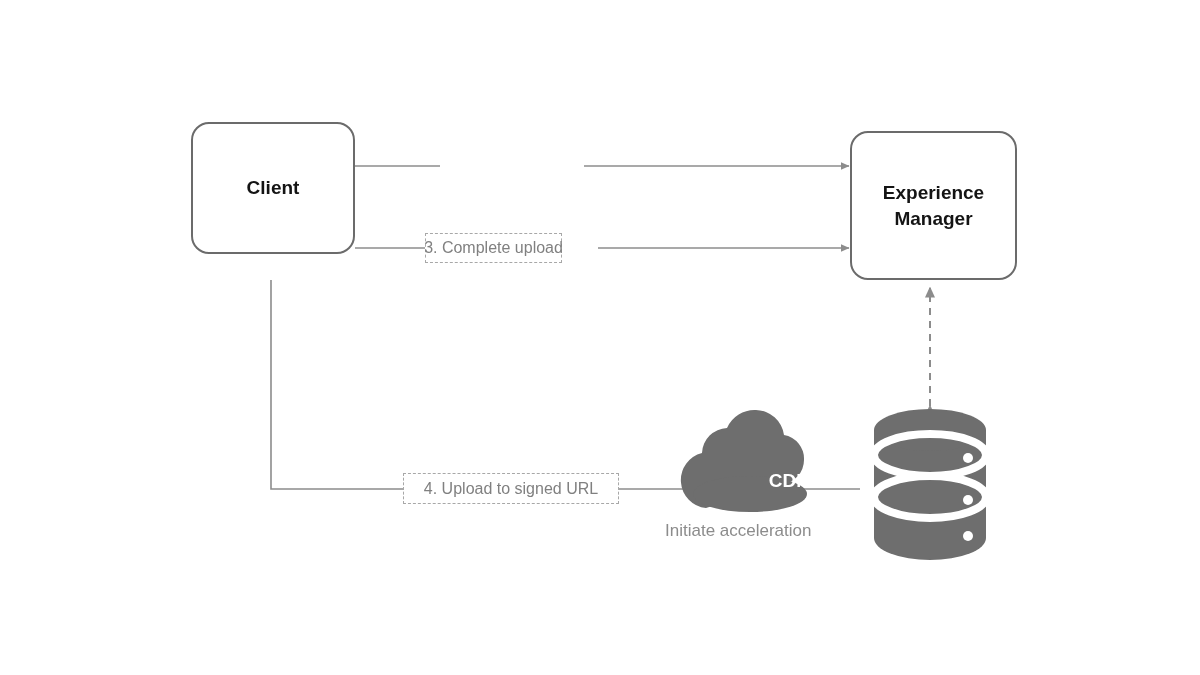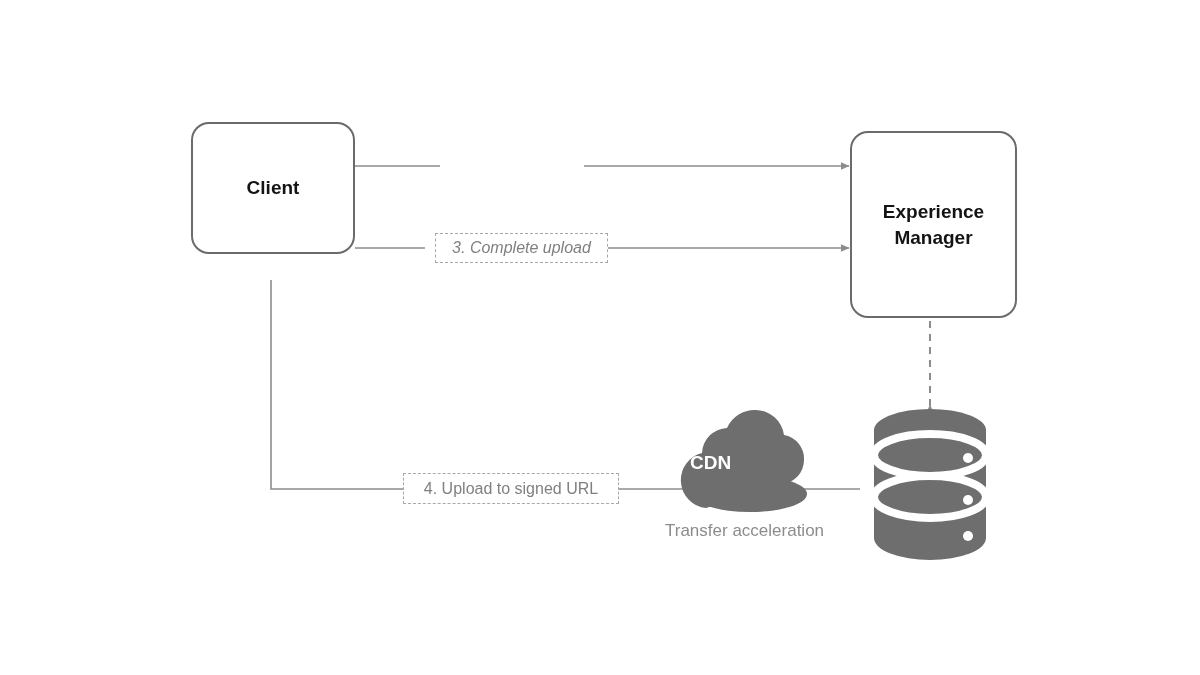--- a/index.html
+++ b/index.html
@@ -42,21 +42,21 @@
   #client-box {
     left: 191px;
     top: 122px;
     width: 164px;
     height: 132px;
   }
   #em-box {
     left: 850px;
     top: 131px;
     width: 167px;
-    height: 187px;
+    height: 149px;
   }
   .edge-label {
     position: absolute;
     box-sizing: border-box;
     border: 1px dashed #a8a8a8;
     background: #ffffff;
     color: #808080;
     font-size: 16px;
     display: flex;
     align-items: center;
@@ -64,25 +64,24 @@
     white-space: nowrap;
     padding: 0 8px;
   }
   #label-1 {
     left: 440px;
     top: 151px;
     width: 144px;
     height: 31px;
   }
   #label-3 {
-    left: 435px;
+    left: 425px;
     top: 233px;
-    width: 173px;
+    width: 137px;
     height: 30px;
-    font-style: italic;
   }
   #label-2 {
     left: 403px;
     top: 473px;
     width: 216px;
     height: 31px;
   }
   .plain-caption {
     position: absolute;
     color: #8c8c8c;
@@ -100,23 +99,23 @@
     font-weight: bold;
     white-space: nowrap;
   }
   #storage-caption {
     left: 836px;
     top: 570px;
   }
   #cdn-label {
     position: absolute;
     left: 690px;
-    top: 452px;
+    top: 470px;
     width: 120px;
-    text-align: left;
+    text-align: right;
     color: #ffffff;
     font-size: 19px;
     font-weight: bold;
   }
 </style>
 </head>
 <body>
 
 <div id="canvas">
 
@@ -198,16 +197,16 @@
   <div class="edge-label" id="label-3">
     <span>3. Complete upload</span>
   </div>
 
   <div class="edge-label" id="label-2">
     <span>4. Upload to signed URL</span>
   </div>
 
   <div id="cdn-label">CDN</div>
 
-  <div class="plain-caption" id="transfer-caption">Transfer acceleration</div>
+  <div class="plain-caption" id="transfer-caption">Initiate acceleration</div>
 
 
 </div>
 
 </body></html>

